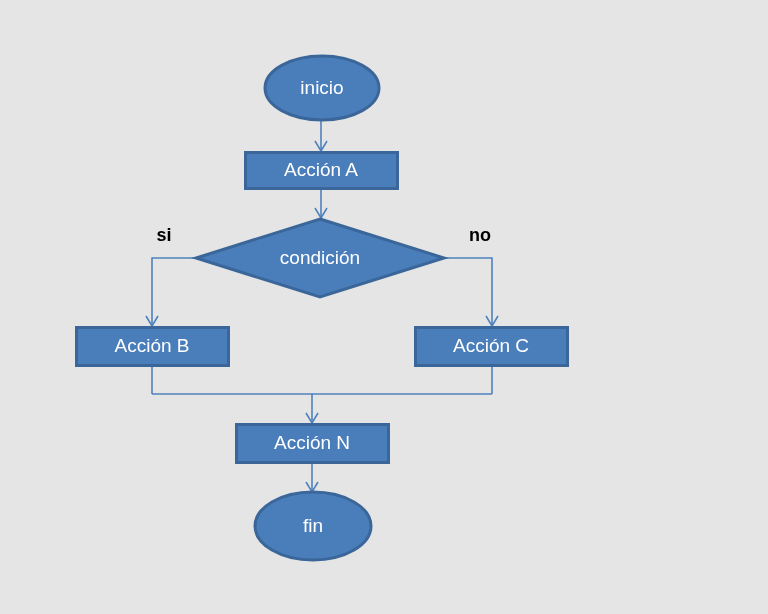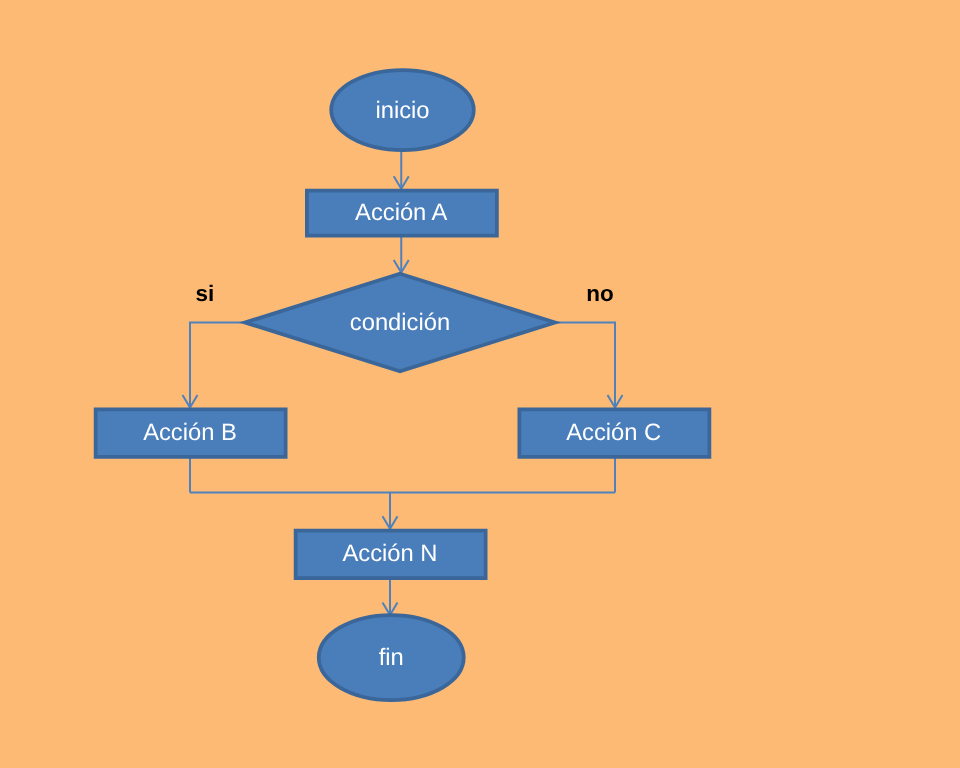--- a/index.html
+++ b/index.html
@@ -8,21 +8,21 @@
     padding: 0;
     background: #ffffff;
   }
   body {
     font-family: "Liberation Sans", sans-serif;
   }
   #canvas {
     position: relative;
     width: 768px;
     height: 614px;
-    background: #fdba74;
+    background: #e5e5e5;
     overflow: hidden;
   }
   #flow-svg {
     position: absolute;
     left: 0;
     top: 0;
     width: 768px;
     height: 614px;
   }
   .node-label {

